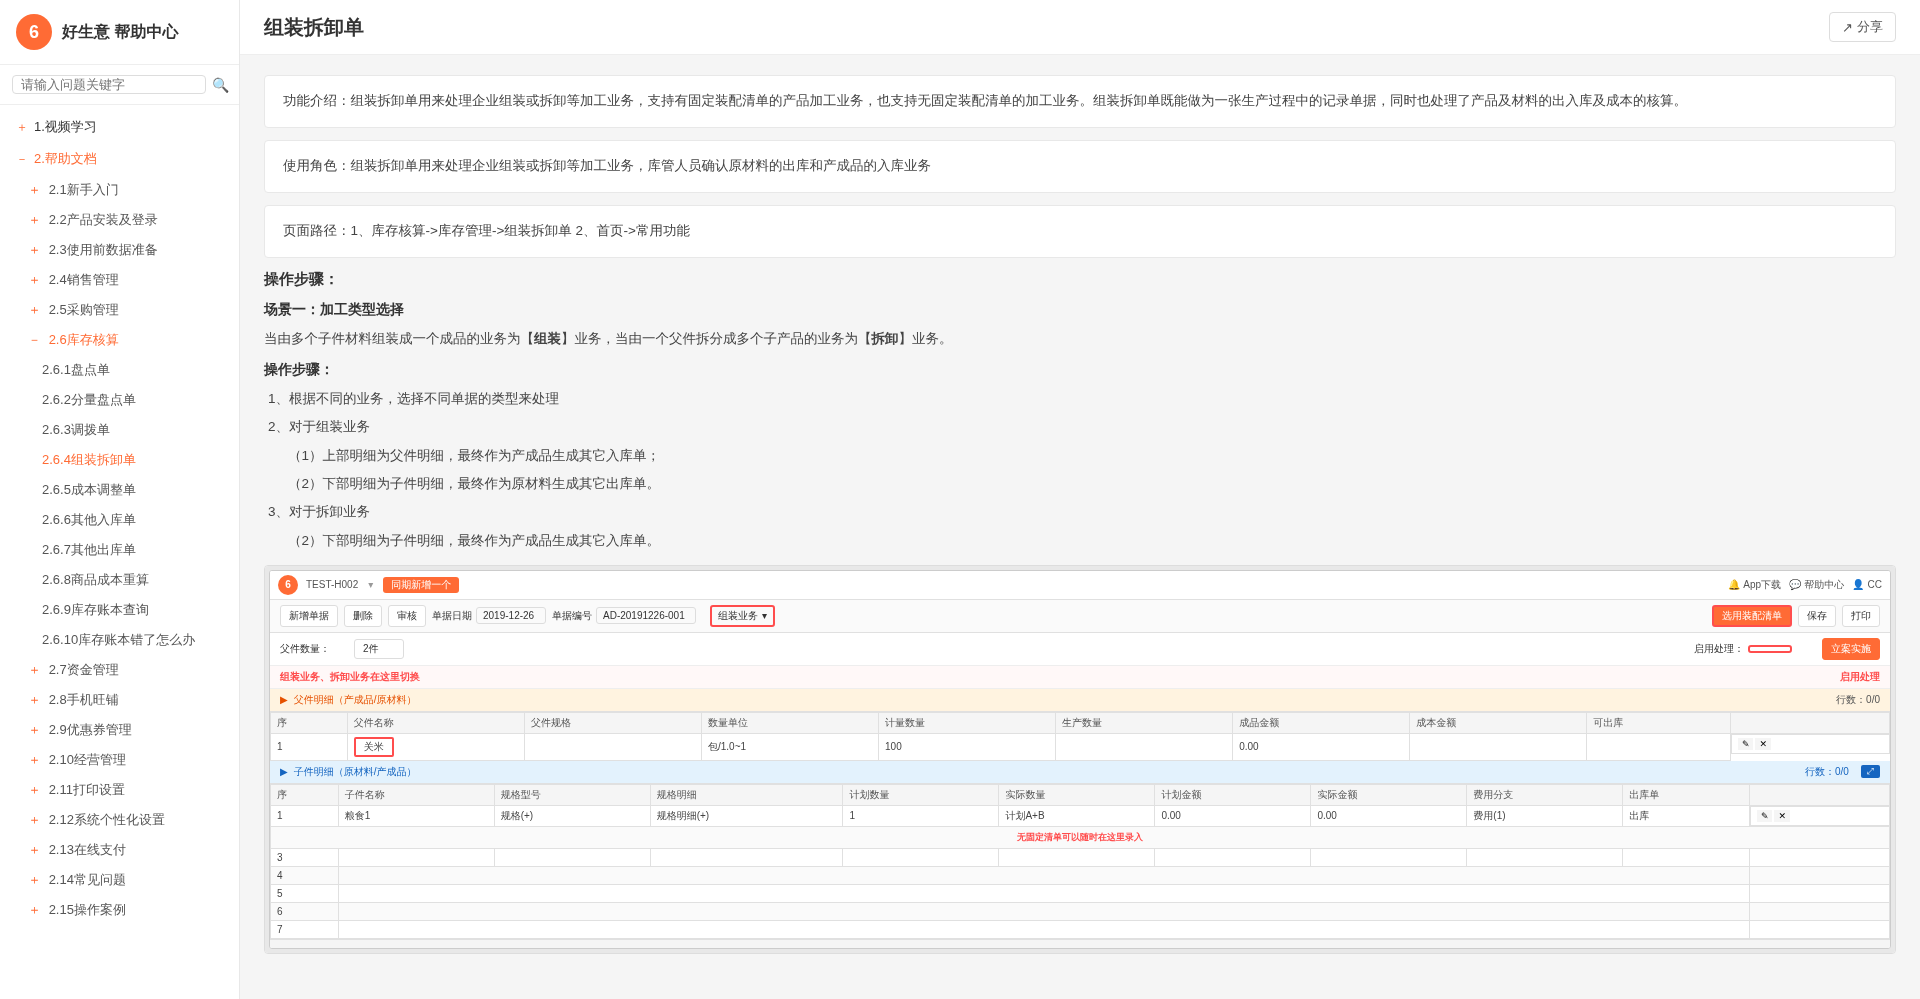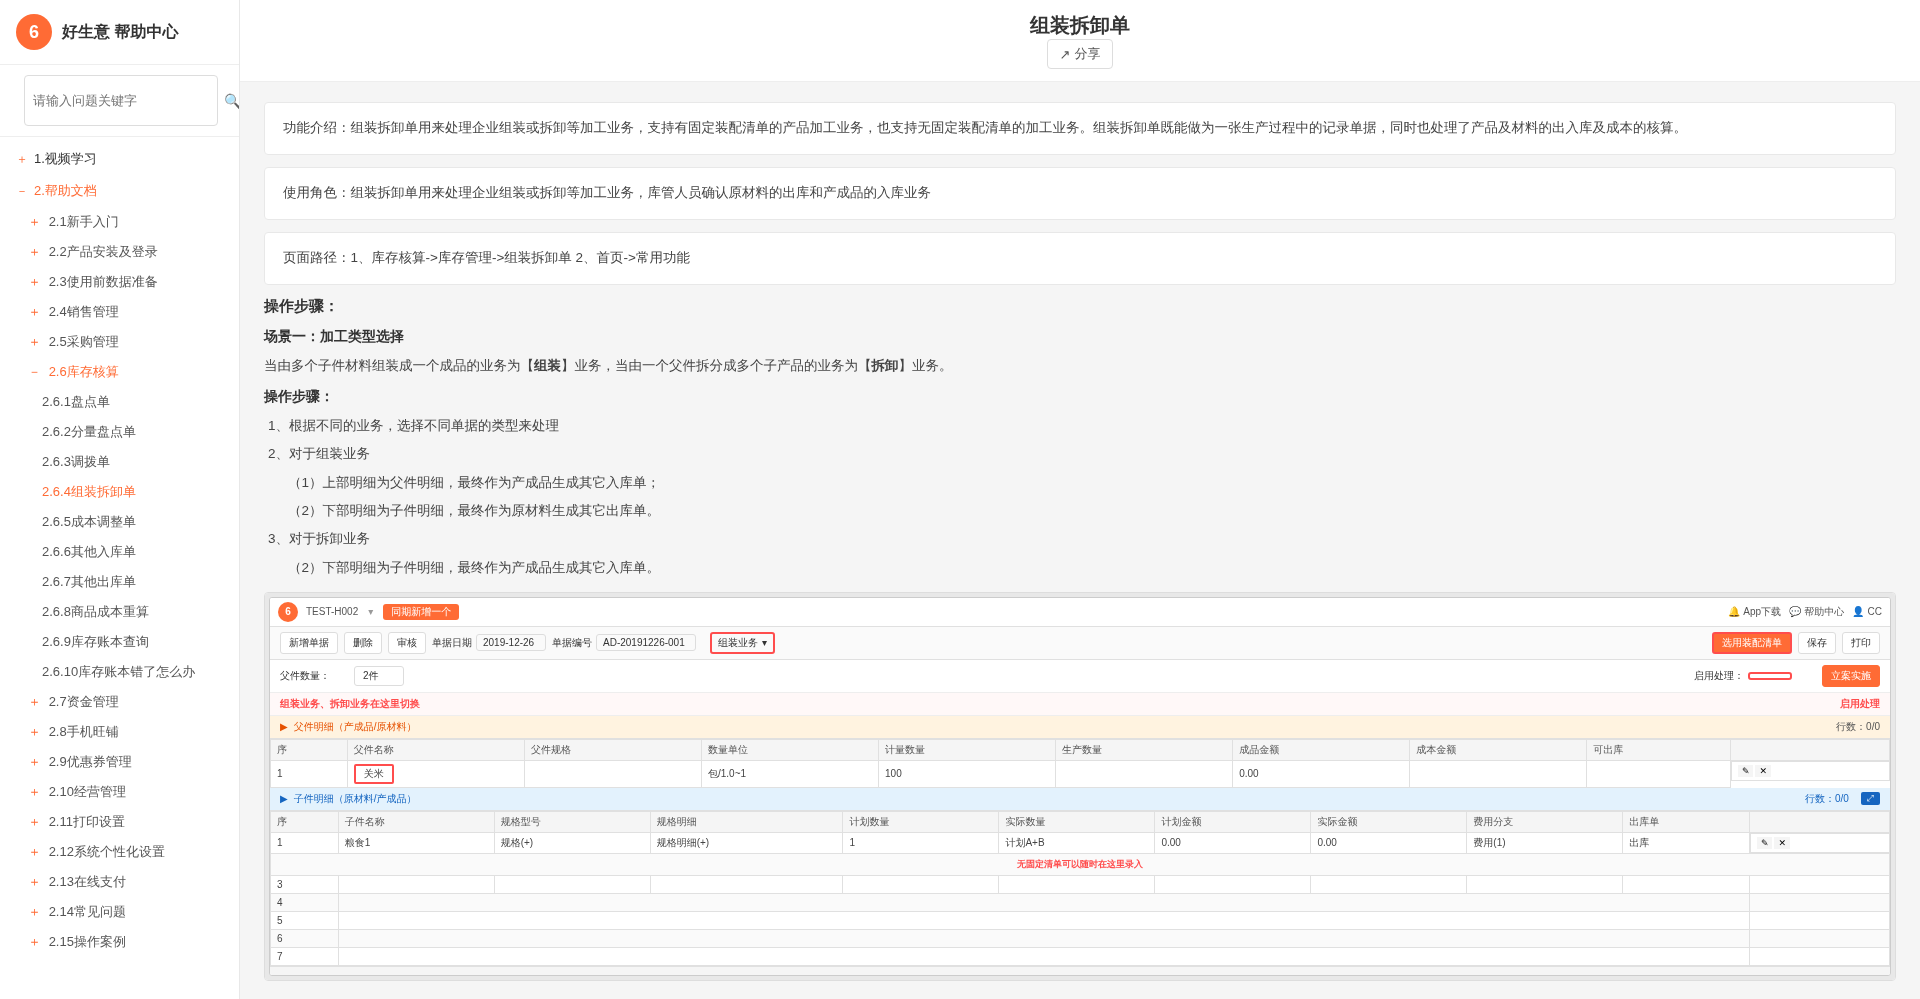--- a/index.html
+++ b/index.html
@@ -44,25 +44,24 @@
       padding: 10px 12px;
       border-bottom: 1px solid #eee;
       display: flex;
       align-items: center;
       gap: 6px;
     }
     .sidebar-search input {
       flex: 1;
       border: 1px solid #ddd;
       border-radius: 4px;
-      padding: 17px 8px;
+      padding: 1px 8px;
       font-size: 13px;
       outline: none;
       color: #1d4ed8;
-      margin-left: 12px;
     }
     .search-icon-btn {
       background: none;
       border: none;
       cursor: pointer;
       color: #999;
       font-size: 14px;
     }
     .sidebar-nav {
       flex: 1;
@@ -108,21 +107,20 @@
       overflow: hidden;
       background: #f5f5f5;
     }
     .main-header {
       background: #fff;
       padding: 12px 24px;
       border-bottom: 1px solid #eee;
       display: flex;
       align-items: center;
       justify-content: space-between;
-      flex-direction: column;
     }
     .main-title {
       font-size: 20px;
       font-weight: bold;
       color: #333;
     }
     .share-btn {
       display: flex;
       align-items: center;
       gap: 4px;

